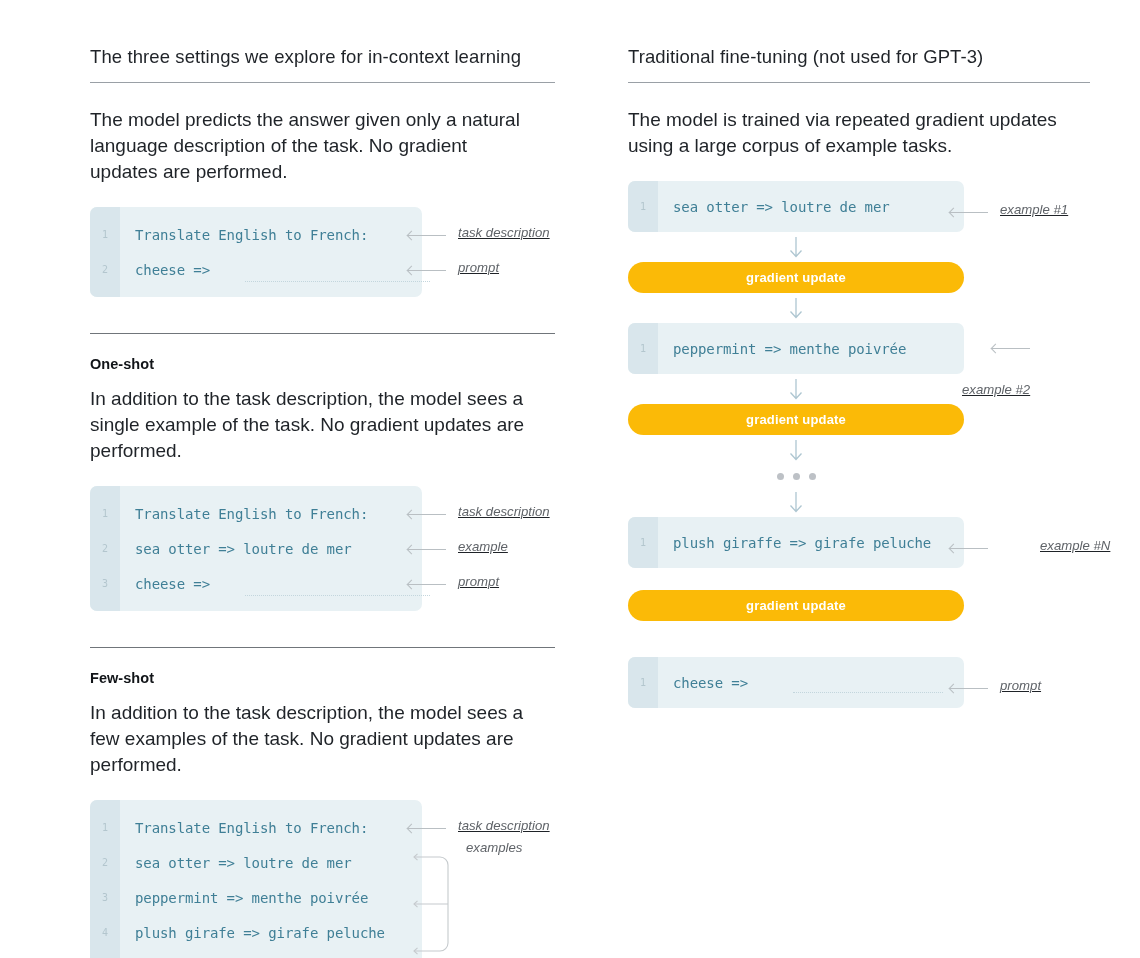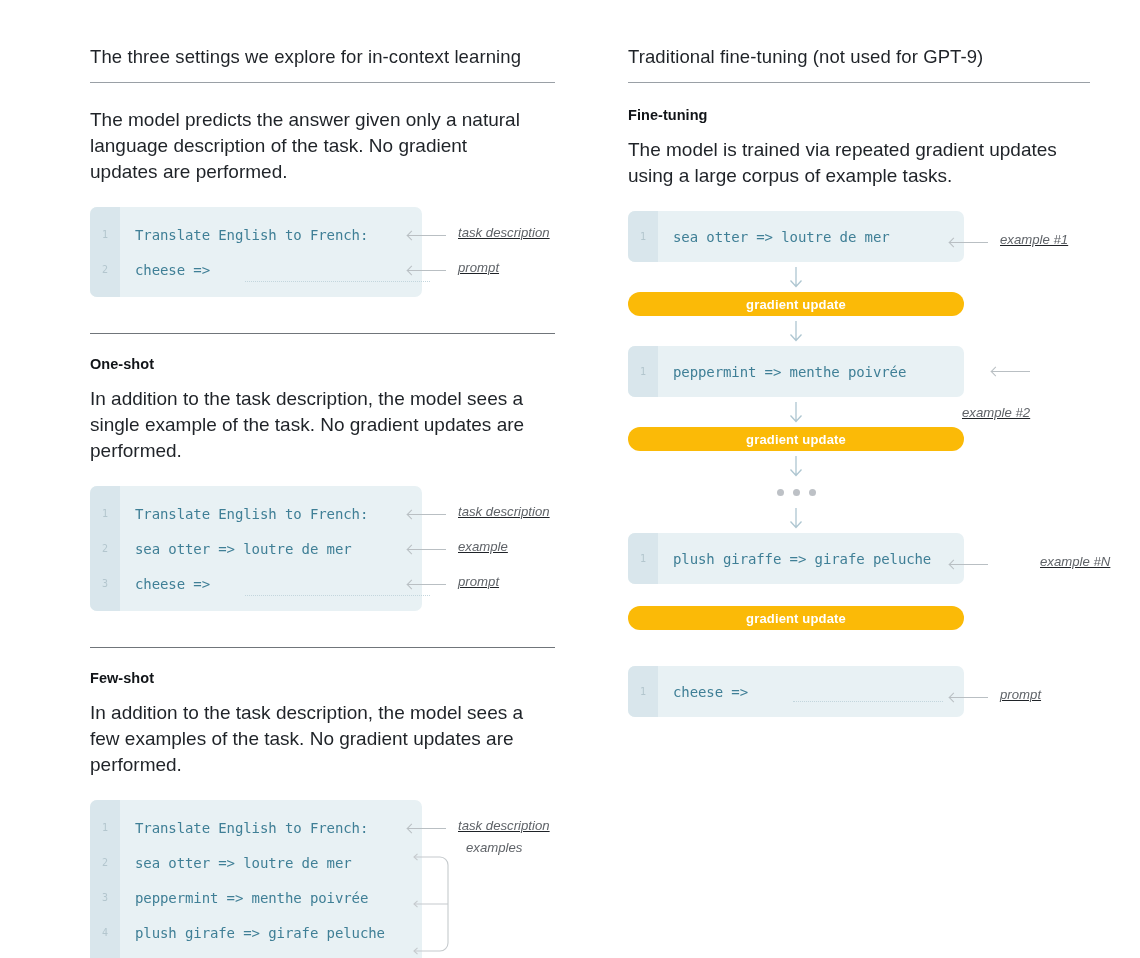--- a/index.html
+++ b/index.html
@@ -214,21 +214,21 @@
   .dots i {
     display: block;
     width: 7px;
     height: 7px;
     border-radius: 50%;
     background: #bdc1c6;
   }
 
   .pill {
     width: 336px;
-    height: 24px;
+    height: 31px;
     border-radius: 18px;
     background: #fbba07;
     color: #ffffff;
     font-size: 13px;
     font-weight: 700;
     letter-spacing: 0.15px;
     display: flex;
     align-items: center;
     justify-content: center;
   }
@@ -375,24 +375,23 @@
         <div class="annot" style="left:318px; top:158px;">
           <span class="arrow"></span>
           <span class="label">prompt</span>
         </div>
       </div>
     </div>
   </div>
 
   <div class="col col-right">
 
-    <h1 class="col-title">Traditional fine-tuning (not used for GPT-9)</h1>
+    <h1 class="col-title">Traditional fine-tuning (not used for GPT-3)</h1>
     <hr class="rule">
 
-    <div class="section-head">Fine-tuning</div>
     <div class="section-desc">The model is trained via repeated gradient updates using a large corpus of example tasks.</div>
 
     <div class="row">
       <div class="code-block w-right">
         <div class="code-gutter"></div>
         <div class="code-line compact">
           <span class="ln">1</span>
           <span class="ctext">sea otter =&gt; loutre de mer</span>
         </div>
       </div>

